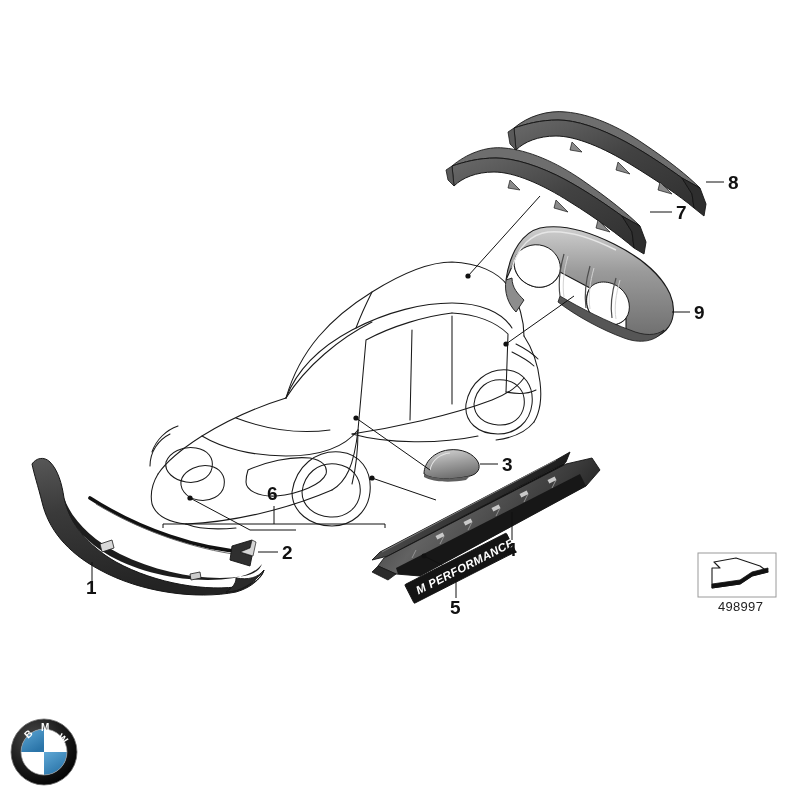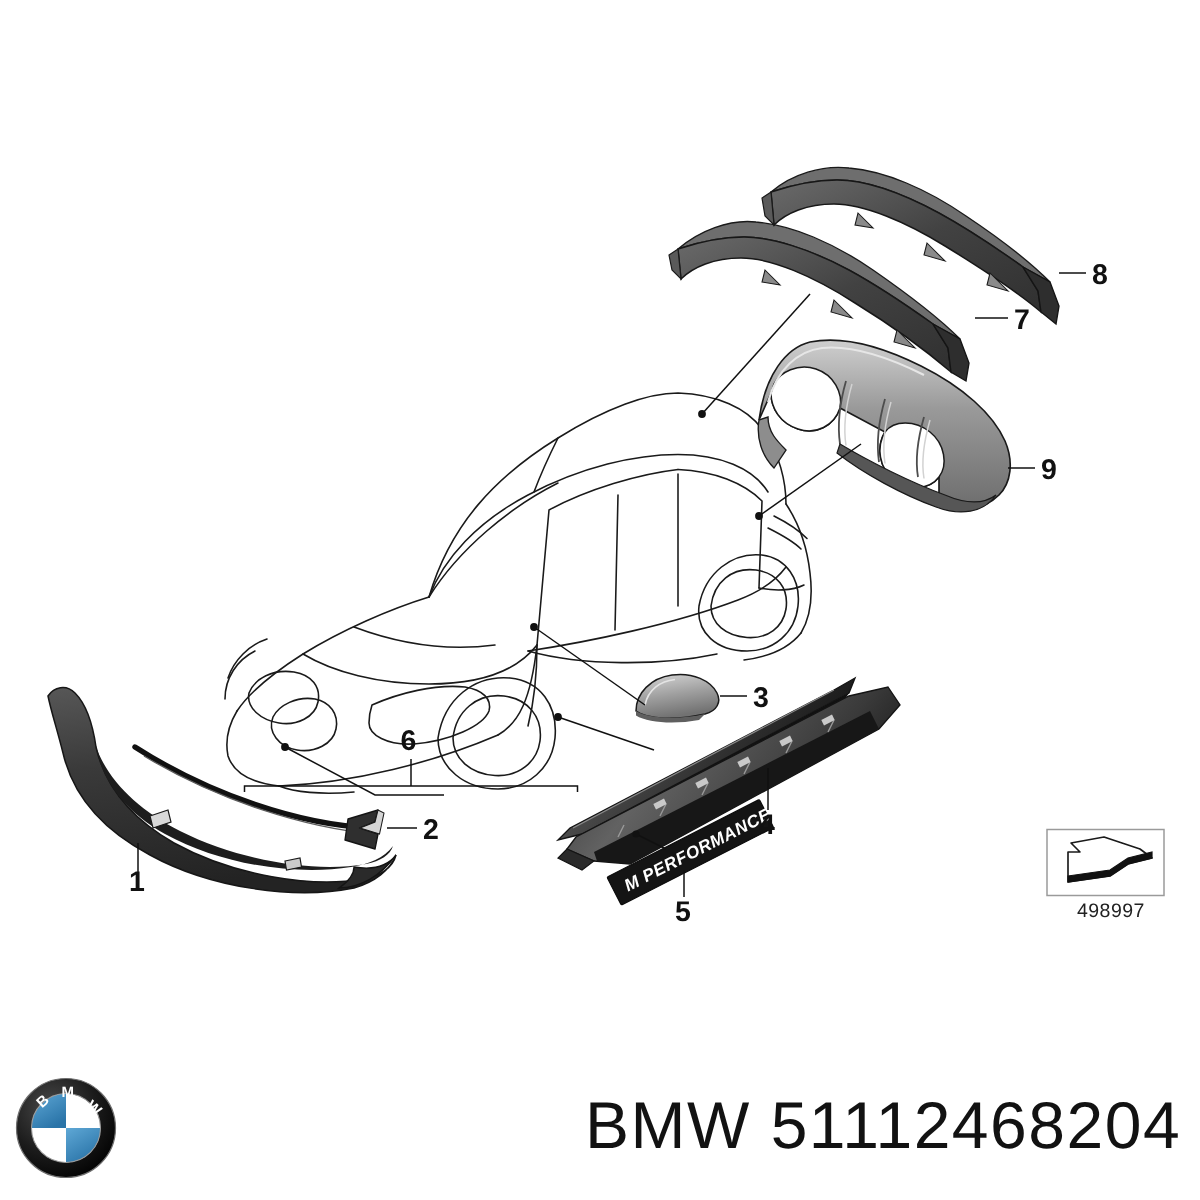--- a/index.html
+++ b/index.html
@@ -360,15 +360,14 @@
       <circle cx="34" cy="34" r="23" fill="#ffffff"></circle>
       <path d="M34,11 A23,23 0 0,0 11,34 L34,34 Z" fill="url(#blueGrad)"></path>
       <path d="M34,34 L57,34 A23,23 0 0,1 34,57 Z" fill="url(#blueGrad)"></path>
       <circle cx="34" cy="34" r="23" fill="none" stroke="#9a9a9a" stroke-width="0.7"></circle>
       <text x="18" y="21" font-family="Liberation Sans, sans-serif" font-size="10" font-weight="bold" fill="#ffffff" transform="rotate(-42 18 21)">B</text>
       <text x="31" y="13" font-family="Liberation Sans, sans-serif" font-size="10" font-weight="bold" fill="#ffffff">M</text>
       <text x="47" y="20" font-family="Liberation Sans, sans-serif" font-size="10" font-weight="bold" fill="#ffffff" transform="rotate(42 47 20)">W</text>
     </svg>
   </div>
 
-  <div class="brand-text">BMW 51112468204</div>
 
 </div>
 
 </body></html>

